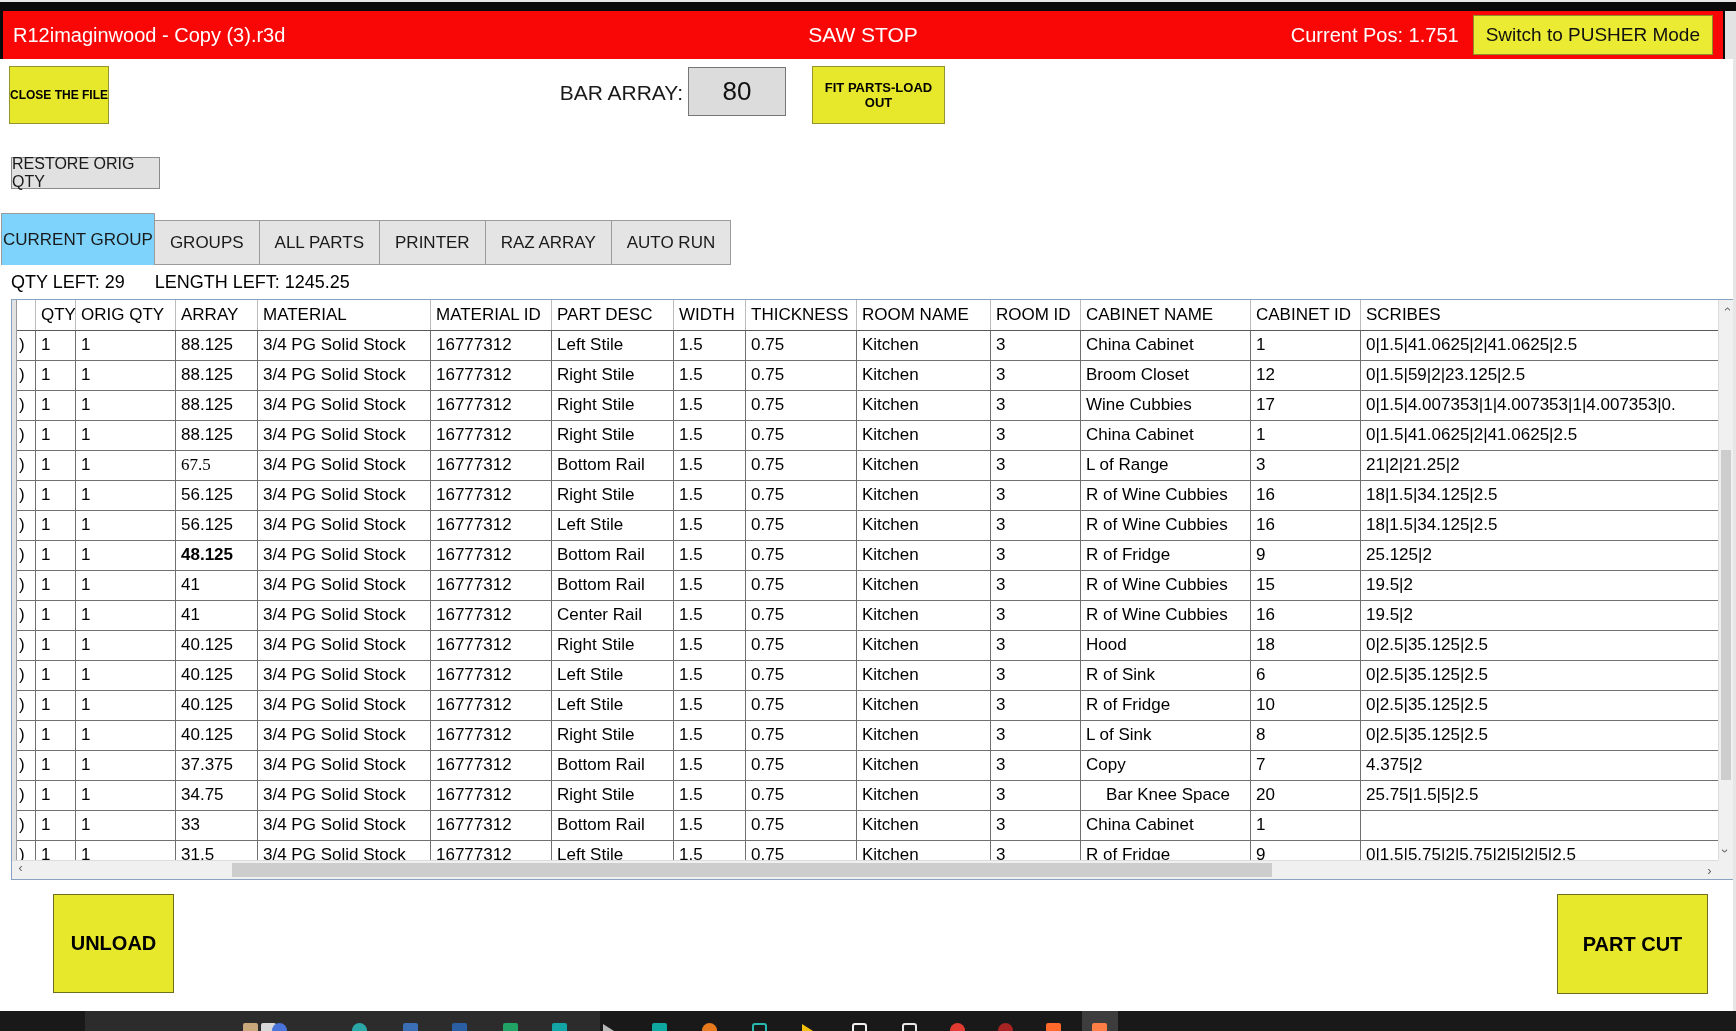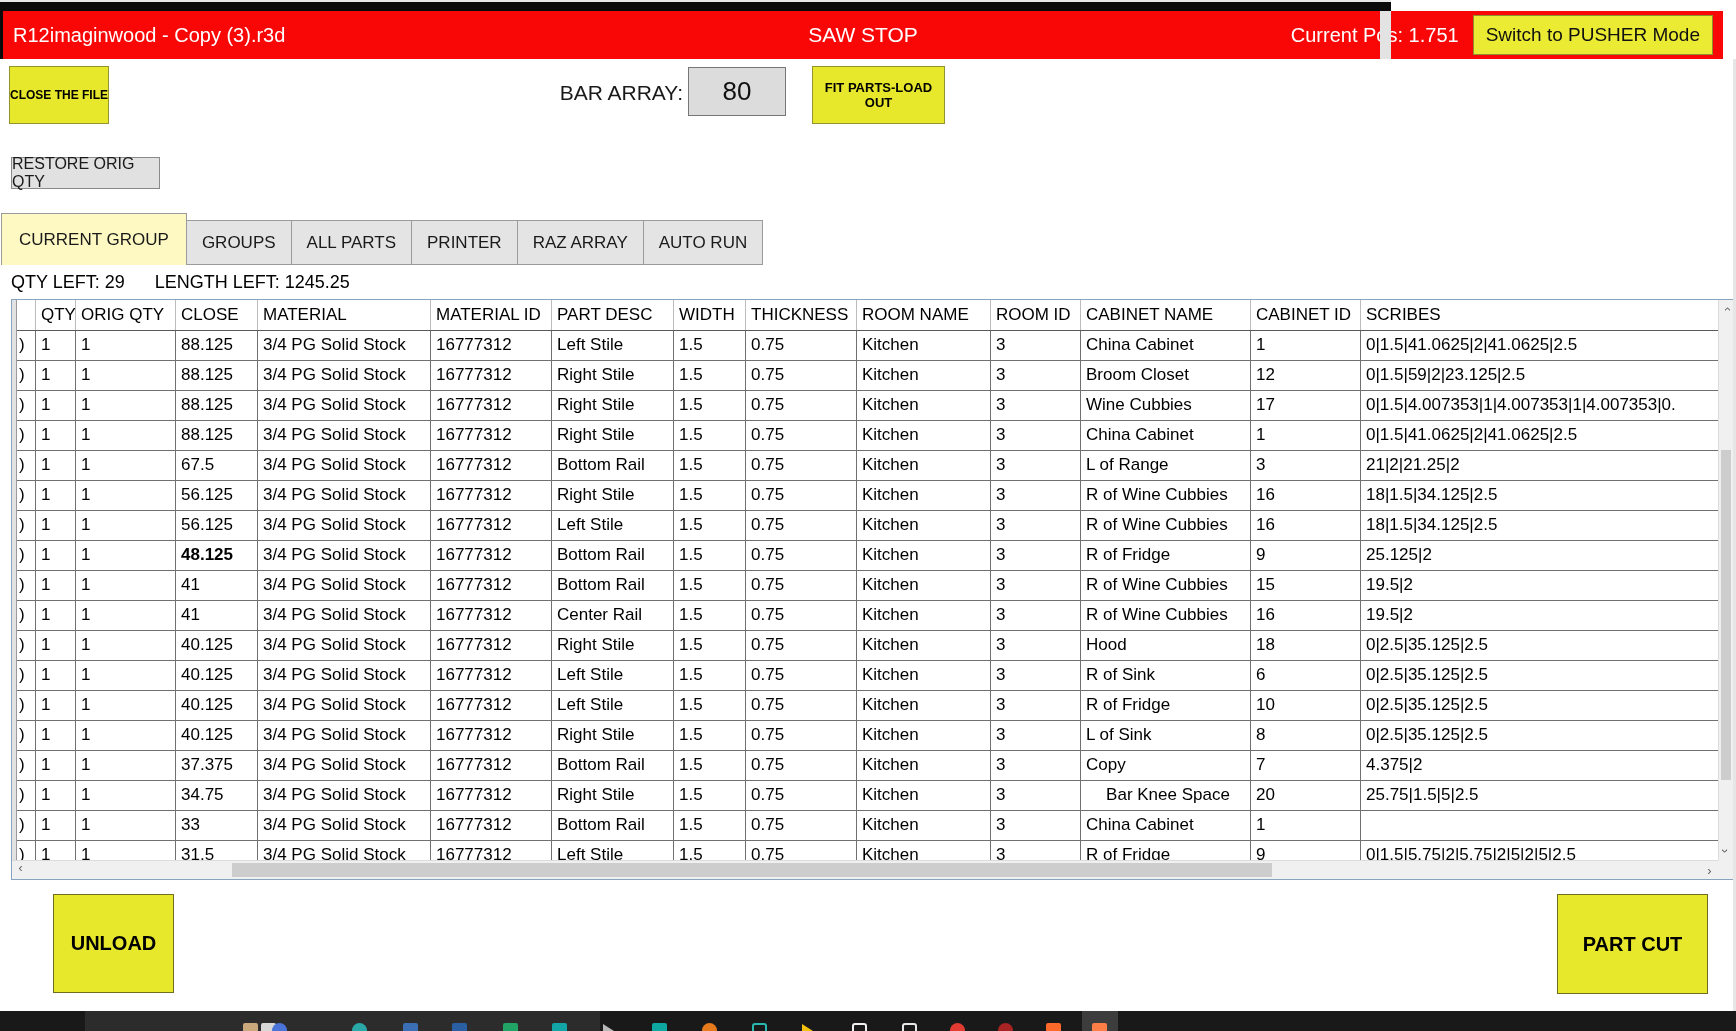--- a/index.html
+++ b/index.html
@@ -3,21 +3,21 @@
 <meta charset="utf-8">
 <style>
   * { margin:0; padding:0; box-sizing:border-box; }
   html,body { width:1736px; height:1031px; }
   body {
     position:relative; background:#ffffff; overflow:hidden;
     font-family:"Liberation Sans","DejaVu Sans",sans-serif; color:#111;
   }
 
   
-  .titlebar-frame { position:absolute; top:0; left:0; width:1391px; height:59px;
+  .titlebar-frame { position:absolute; top:0; left:0; width:1736px; height:59px;
     background:#0a0a0a; border-top:2px solid #e8e8e8; }
   .titlebar { position:absolute; top:9px; left:3px; width:1720px; height:48px;
     background:#f90606; display:flex; align-items:center; color:#fff; }
   .tb-title { padding-left:10px; font-size:20px; }
   .tb-center { position:absolute; left:50%; transform:translateX(-50%); font-size:21px; }
   .tb-right { position:absolute; right:10px; display:flex; align-items:center; gap:14px; }
   .tb-pos { font-size:20px; }
   .pusher-btn { height:40px; padding:0 12px; background:#ebeb33; color:#111;
     border:1px solid #8f8f2a; font-size:19px; display:flex; align-items:center; cursor:pointer; }
   .titlebar-corner { position:absolute; top:9px; right:0; width:11px; height:48px; background:#e3e3e3; }
@@ -35,21 +35,21 @@
     font-size:13px; font-weight:bold; }
   .restore-btn { position:absolute; left:11px; top:157px; width:149px; height:32px;
     background:#e1e1e1; border:1px solid #8a8a8a; font-size:16px; color:#1a1a1a;
     display:flex; align-items:center; justify-content:center; cursor:pointer; }
 
   
   .tabs { position:absolute; left:2px; top:213px; height:52px; display:flex; align-items:flex-end; }
   .tab { height:45px; background:#e4e4e4; border:1px solid #9b9b9b; margin-left:-1px;
     padding:0 15px; display:flex; align-items:center; font-size:17px; color:#1a1a1a;
     white-space:nowrap; cursor:pointer; }
-  .tab.active { height:52px; background:#fef9c3; border-bottom:none; z-index:2; padding:0 17px; }
+  .tab.active { height:52px; background:#7dd3fc; border-bottom:none; z-index:2; padding:0 1px; }
 
   
   .statusline { position:absolute; left:11px; top:272px; font-size:18px; display:flex; gap:30px; color:#000; }
 
   
   .grid-wrap { position:absolute; left:11px; top:299px; width:1723px; height:581px;
     border:1px solid #86a4bf; background:#fff; }
   .grid-area { position:absolute; left:0; top:0; right:15px; bottom:19px; overflow:hidden; background:#fff; }
   .rowheader-sliver { position:absolute; left:0; top:0; bottom:0; width:5px;
     background:#e2e2e2; border-right:1px solid #9a9a9a; z-index:3; }
@@ -124,21 +124,21 @@
   <span>LENGTH LEFT: 1245.25</span>
 </div>
 
 <div class="grid-wrap">
   <div class="grid-area">
     <div class="rowheader-sliver"></div>
     <div class="hdr" id="grid-header">
         <div class="hcell" style="width: 18px;"></div>
         <div class="hcell" style="width: 40px;">QTY</div>
         <div class="hcell" style="width: 100px;">ORIG QTY</div>
-        <div class="hcell" style="width: 82px;">CLOSE</div>
+        <div class="hcell" style="width: 82px;">ARRAY</div>
         <div class="hcell" style="width: 173px;">MATERIAL</div>
         <div class="hcell" style="width: 121px;">MATERIAL ID</div>
         <div class="hcell" style="width: 122px;">PART DESC</div>
         <div class="hcell" style="width: 72px;">WIDTH</div>
         <div class="hcell" style="width: 111px;">THICKNESS</div>
         <div class="hcell" style="width: 134px;">ROOM NAME</div>
         <div class="hcell" style="width: 90px;">ROOM ID</div>
         <div class="hcell" style="width: 170px;">CABINET NAME</div>
         <div class="hcell" style="width: 110px;">CABINET ID</div>
         <div class="hcell" style="width: 360px;">SCRIBES</div>
@@ -205,21 +205,21 @@
           <div class="cell" style="width: 134px;">Kitchen</div>
           <div class="cell" style="width: 90px;">3</div>
           <div class="cell" style="width: 170px;">China Cabinet</div>
           <div class="cell" style="width: 110px;">1</div>
           <div class="cell" style="width: 360px;">0|1.5|41.0625|2|41.0625|2.5</div>
         </div>
         <div class="grow">
           <div class="cell" style="width: 18px; padding-left: 1px;">)</div>
           <div class="cell" style="width: 40px;">1</div>
           <div class="cell" style="width: 100px;">1</div>
-          <div class="cell" style="width: 82px;">67.5</div>
+          <div class="cell" style="width: 82px; font-family: Liberation Serif, serif;">67.5</div>
           <div class="cell" style="width: 173px;">3/4 PG Solid Stock</div>
           <div class="cell" style="width: 121px;">16777312</div>
           <div class="cell" style="width: 122px;">Bottom Rail</div>
           <div class="cell" style="width: 72px;">1.5</div>
           <div class="cell" style="width: 111px;">0.75</div>
           <div class="cell" style="width: 134px;">Kitchen</div>
           <div class="cell" style="width: 90px;">3</div>
           <div class="cell" style="width: 170px;">L of Range</div>
           <div class="cell" style="width: 110px;">3</div>
           <div class="cell" style="width: 360px;">21|2|21.25|2</div>

